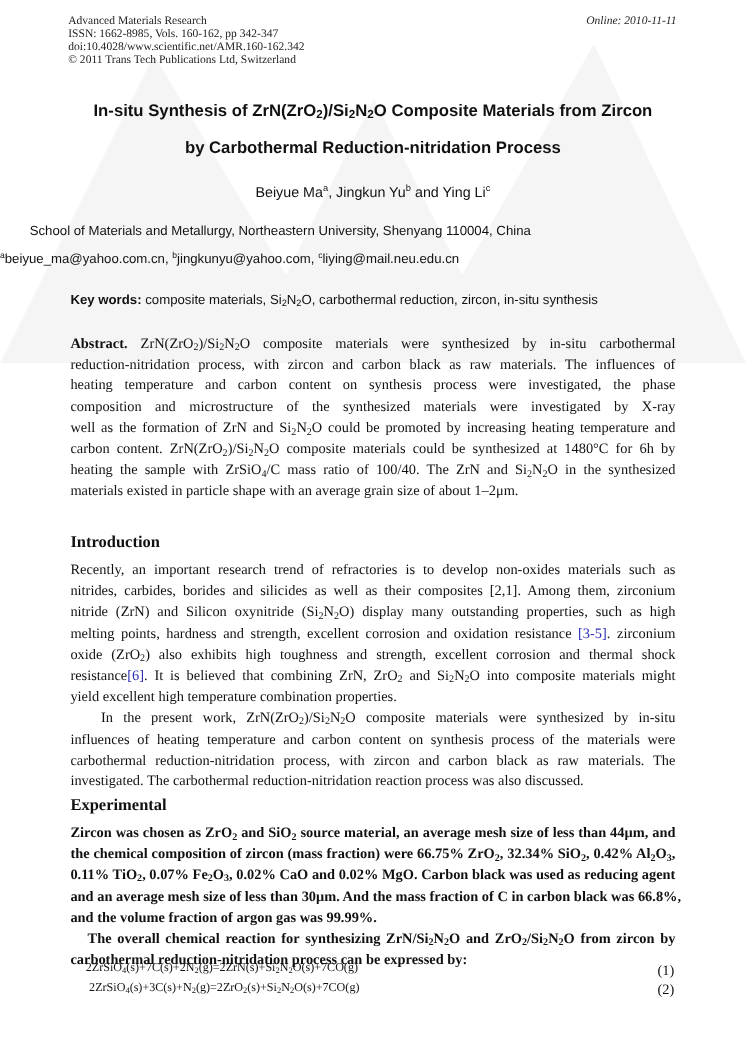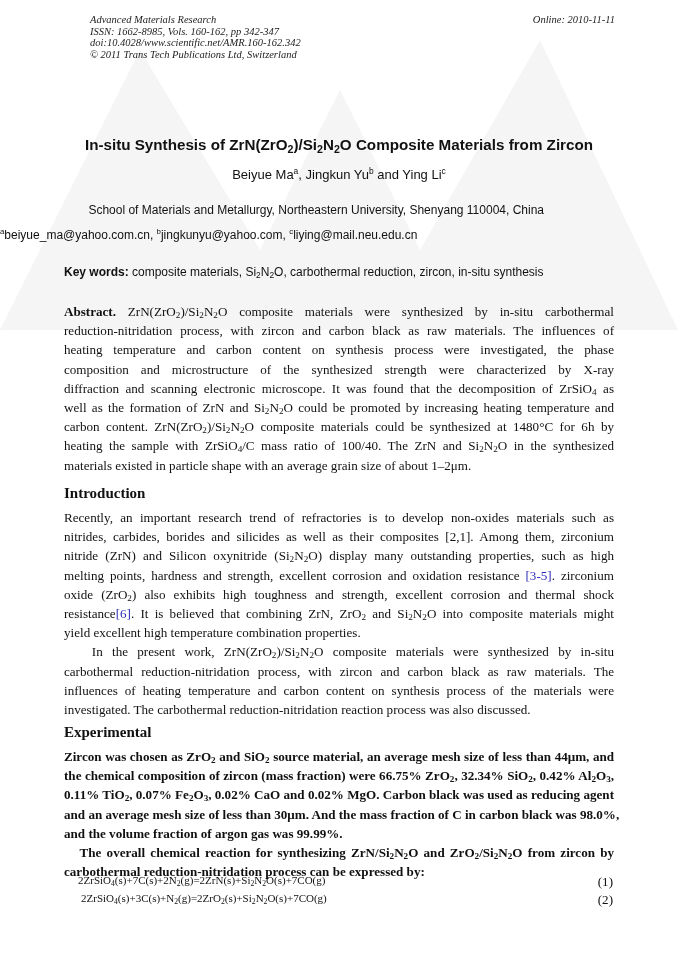--- a/index.html
+++ b/index.html
@@ -3,25 +3,25 @@
 <meta charset="utf-8">
 <style>
   html, body { margin:0; padding:0; }
   body {
     width:678px; height:959px; position:relative; overflow:hidden;
     background:#ffffff;
     font-family:"Liberation Serif", serif; color:#111;
   }
   .watermark { position:absolute; left:0; top:0; width:678px; height:959px; z-index:0; pointer-events:none; }
   .page { position:absolute; left:0; top:0; width:678px; height:959px; z-index:1; }
-  .hdr { position:absolute; left:62px; top:14px; font-style:italic; font-size:10.5px; line-height:11.5px; color:#222;margin-left:28px; }
+  .hdr { position:absolute; left:62px; top:14px; font-size:10.5px; line-height:11.5px; color:#222; }
   .hdr-right { position:absolute; right:63px; top:14px; font-style:italic; font-size:10.5px; color:#222; }
-  .title { position:absolute; left:0; width:678px; text-align:center; font-family:"Liberation Sans", sans-serif; font-weight:bold; font-size:15.2px; color:#111;margin-top:44px; }
+  .title { position:absolute; left:0; width:678px; text-align:center; font-family:"Liberation Sans", sans-serif; font-weight:bold; font-size:15.2px; color:#111; }
   .authors { position:absolute; left:0; width:678px; top:167px; text-align:center; font-family:"Liberation Sans", sans-serif; font-size:13px; }
-  .affil { position:absolute; left:0; width:544px; top:203px; text-align:right; font-family:"Liberation Sans", sans-serif; font-size:12px; }
+  .affil { position:absolute; left:0; width:544px; top:203px; text-align:left; font-family:"Liberation Sans", sans-serif; font-size:12px;padding-left:27px; }
   .emails { position:absolute; left:0; width:678px; top:228px; font-family:"Liberation Sans", sans-serif; font-size:12px; }
   .keywords { position:absolute; left:64px; top:265px; font-family:"Liberation Sans", sans-serif; font-size:12px; }
   .keywords b { font-weight:bold; }
   .para { position:absolute; left:64px; width:550px; font-size:13.1px; line-height:19.2px; text-align:justify; }
   .para .line { display:block; text-align:justify; text-align-last:justify; height:19.2px; white-space:nowrap; }
   .para .line.last { text-align-last:left; }
   .heading { position:absolute; left:64px; font-weight:bold; font-size:15px; }
   sub { font-size:70%; vertical-align:-0.25em; line-height:0; }
   sup { font-size:65%; vertical-align:0.6em; line-height:0; }
   .ref { color:#2b2bb8; }
@@ -39,68 +39,68 @@
 
   <div class="hdr">
     <div>Advanced Materials Research</div>
     <div>ISSN: 1662-8985, Vols. 160-162, pp 342-347</div>
     <div>doi:10.4028/www.scientific.net/AMR.160-162.342</div>
     <div>© 2011 Trans Tech Publications Ltd, Switzerland</div>
   </div>
   <div class="hdr-right">Online: 2010-11-11</div>
 
   <div class="title" style="top:92px;"><span>In-situ Synthesis of ZrN(ZrO</span><sub>2</sub><span>)/Si</span><sub>2</sub><span>N</span><sub>2</sub><span>O Composite Materials from Zircon</span></div>
+  <div class="title" style="top:126px;">by Carbothermal Reduction-nitridation Process</div>
 
   <div class="authors">
     <span>Beiyue Ma</span><sup>a</sup><span>, </span><span>Jingkun Yu</span><sup>b</sup><span> and </span><span>Ying Li</span><sup>c</sup>
   </div>
 
   <div class="affil">School of Materials and Metallurgy, Northeastern University, Shenyang 110004, China</div>
 
   <div class="emails">
     <sup>a</sup><span>beiyue_ma@yahoo.com.cn</span>, <sup>b</sup><span>jingkunyu@yahoo.com</span>, <sup>c</sup><span>liying@mail.neu.edu.cn</span>
   </div>
 
   <div class="keywords">
     <b>Key words:</b><span> composite materials, Si</span><sub>2</sub><span>N</span><sub>2</sub><span>O, carbothermal reduction, zircon, in-situ synthesis</span>
   </div>
 
   <div class="para" style="top:302px;" id="abstract-block">
       <span class="line"><b>Abstract.</b> ZrN(ZrO<sub>2</sub>)/Si<sub>2</sub>N<sub>2</sub>O composite materials were synthesized by in-situ carbothermal</span>
       <span class="line">reduction-nitridation process, with zircon and carbon black as raw materials. The influences of</span>
       <span class="line">heating temperature and carbon content on synthesis process were investigated, the phase</span>
-      <span class="line">composition and microstructure of the synthesized strength were characterized by X-ray</span>
-      <span class="line">diffraction and scanning electronic microscope. It was found that the decomposition of ZrSiO<sub>4</sub> as</span>
+      <span class="line">composition and microstructure of the synthesized materials were investigated by X-ray</span>
       <span class="line">well as the formation of ZrN and Si<sub>2</sub>N<sub>2</sub>O could be promoted by increasing heating temperature and</span>
       <span class="line">carbon content. ZrN(ZrO<sub>2</sub>)/Si<sub>2</sub>N<sub>2</sub>O composite materials could be synthesized at 1480°C for 6h by</span>
       <span class="line">heating the sample with ZrSiO<sub>4</sub>/C mass ratio of 100/40. The ZrN and Si<sub>2</sub>N<sub>2</sub>O in the synthesized</span>
       <span class="line last">materials existed in particle shape with an average grain size of about 1–2μm.</span>
     </div>
 
   <div class="heading" style="top:485px;">Introduction</div>
   <div class="para" style="top:508px;" id="intro-block">
       <span class="line">Recently, an important research trend of refractories is to develop non-oxides materials such as</span>
       <span class="line">nitrides, carbides, borides and silicides as well as their composites [2,1]. Among them, zirconium</span>
       <span class="line">nitride (ZrN) and Silicon oxynitride (Si<sub>2</sub>N<sub>2</sub>O) display many outstanding properties, such as high</span>
       <span class="line">melting points, hardness and strength, excellent corrosion and oxidation resistance <span class="ref">[3-5]</span>. zirconium</span>
       <span class="line">oxide (ZrO<sub>2</sub>) also exhibits high toughness and strength, excellent corrosion and thermal shock</span>
       <span class="line">resistance<span class="ref">[6]</span>. It is believed that combining ZrN, ZrO<sub>2</sub> and Si<sub>2</sub>N<sub>2</sub>O into composite materials might</span>
       <span class="line last">yield excellent high temperature combination properties.</span>
       <span class="line">&nbsp;&nbsp;&nbsp;In the present work, ZrN(ZrO<sub>2</sub>)/Si<sub>2</sub>N<sub>2</sub>O composite materials were synthesized by in-situ</span>
+      <span class="line">influences of heating temperature and carbon content on synthesis process of the materials were</span>
       <span class="line">carbothermal reduction-nitridation process, with zircon and carbon black as raw materials. The</span>
-      <span class="line">influences of heating temperature and carbon content on synthesis process of the materials were</span>
       <span class="line last">investigated. The carbothermal reduction-nitridation reaction process was also discussed.</span>
     </div>
 
   <div class="heading" style="top:724px;">Experimental</div>
   <div class="para" style="top:747px;font-weight:bold;" id="exp-block">
       <span class="line">Zircon was chosen as ZrO<sub>2</sub> and SiO<sub>2</sub> source material, an average mesh size of less than 44μm, and</span>
       <span class="line">the chemical composition of zircon (mass fraction) were 66.75% ZrO<sub>2</sub>, 32.34% SiO<sub>2</sub>, 0.42% Al<sub>2</sub>O<sub>3</sub>,</span>
       <span class="line">0.11% TiO<sub>2</sub>, 0.07% Fe<sub>2</sub>O<sub>3</sub>, 0.02% CaO and 0.02% MgO. Carbon black was used as reducing agent</span>
-      <span class="line">and an average mesh size of less than 30μm. And the mass fraction of C in carbon black was 98.0%,</span>
+      <span class="line">and an average mesh size of less than 30μm. And the mass fraction of C in carbon black was 66.8%,</span>
       <span class="line last">and the volume fraction of argon gas was 99.99%.</span>
       <span class="line">&nbsp;&nbsp;&nbsp;The overall chemical reaction for synthesizing ZrN/Si<sub>2</sub>N<sub>2</sub>O and ZrO<sub>2</sub>/Si<sub>2</sub>N<sub>2</sub>O from zircon by</span>
       <span class="line last">carbothermal reduction-nitridation process can be expressed by:</span>
     </div>
 
   <div class="eq" style="left:78px; top:874px;" id="eq1">2ZrSiO<sub>4</sub>(s)+7C(s)+2N<sub>2</sub>(g)=2ZrN(s)+Si<sub>2</sub>N<sub>2</sub>O(s)+7CO(g)</div>
   <div class="eqnum" style="top:874px;">(1)</div>
   <div class="eq" style="left:81px; top:892px;" id="eq2">2ZrSiO<sub>4</sub>(s)+3C(s)+N<sub>2</sub>(g)=2ZrO<sub>2</sub>(s)+Si<sub>2</sub>N<sub>2</sub>O(s)+7CO(g)</div>
   <div class="eqnum" style="top:892px;">(2)</div>
 

